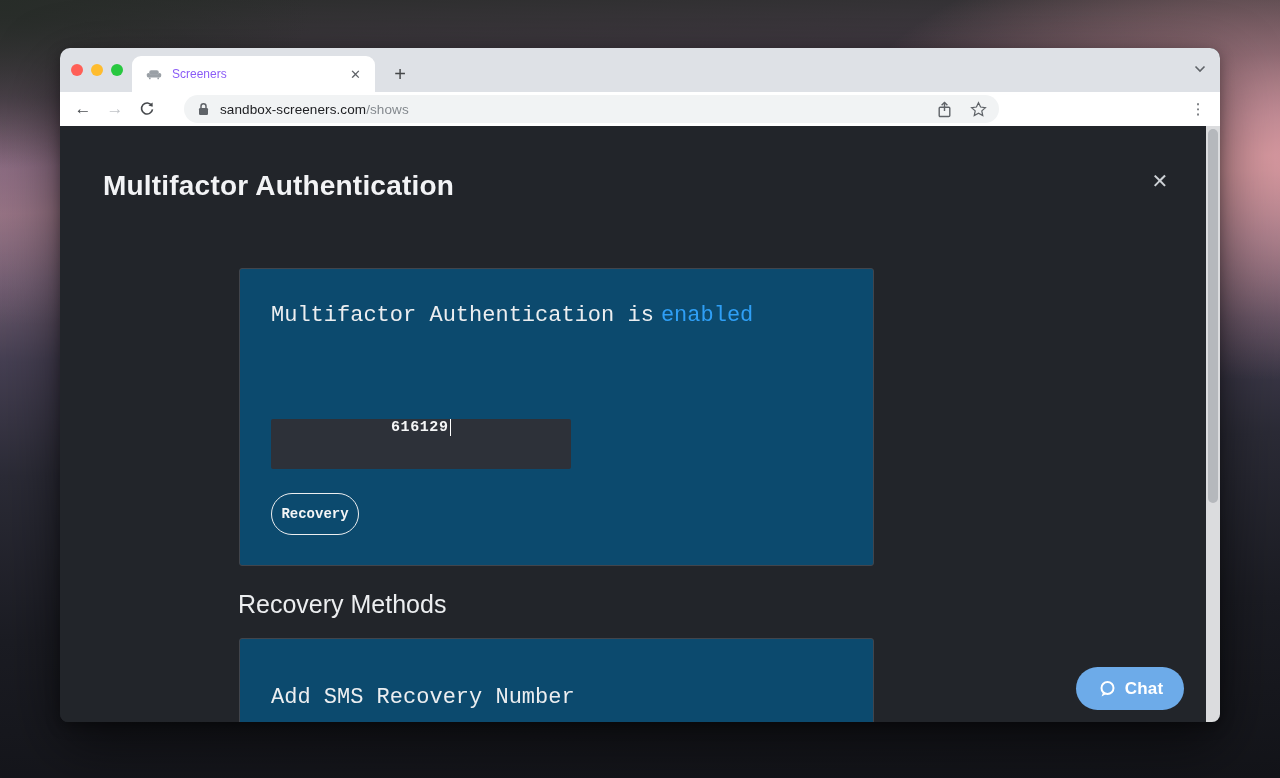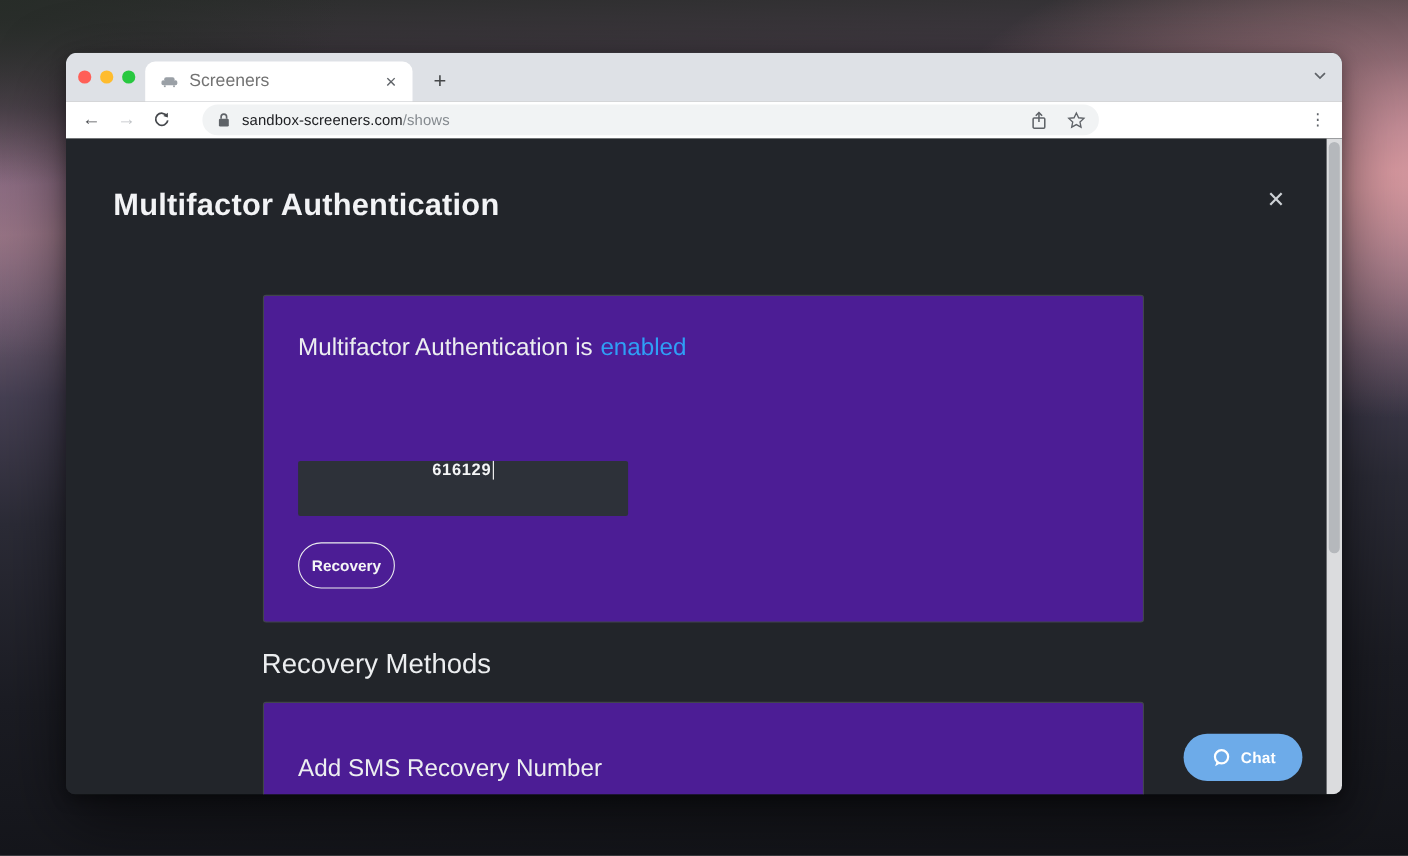--- a/index.html
+++ b/index.html
@@ -28,21 +28,21 @@
   .traffic span { width:12px; height:12px; border-radius:50%; display:block; }
   .tl-close { background:#ff5f57; }
   .tl-min   { background:#febc2e; }
   .tl-zoom  { background:#28c840; }
   .tab {
     position:absolute; left:72px; top:8px; width:243px; height:36px;
     background:#fff; border-radius:9px 9px 0 0;
     display:flex; align-items:center; padding:0 12px 0 14px;
   }
   .tab-fav { width:16px; height:16px; margin-right:10px; flex:0 0 auto; }
-  .tab-title { flex:1; font-size:16px; color:#737373; white-space:nowrap; overflow:hidden; }
+  .tab-title { flex:1; font-size:12px; color:#8b5cf6; white-space:nowrap; overflow:hidden; }
   .tab-close { font-size:13px; color:#5f6368; line-height:1; cursor:default; padding:2px; }
   .newtab {
     position:absolute; left:326px; top:12px; width:28px; height:28px;
     display:flex; align-items:center; justify-content:center;
     font-size:20px; font-weight:400; color:#454749;
   }
   .strip-chevron { position:absolute; right:14px; top:17px; }
 
   
   .toolbar {
@@ -68,22 +68,22 @@
     position:absolute; left:43px; top:44px;
     font-size:28px; font-weight:700; color:#f2f3f5; letter-spacing:.2px;
   }
   .page-close {
     position:absolute; left:1087px; top:42px; width:26px; height:26px;
     display:flex; align-items:center; justify-content:center;
     font-size:20px; color:#ced2d6;
   }
 
   .card {
-    position:absolute; left:179px; width:801px;
-    border:1px solid #41454c; border-radius:3px; background:#4c1d95;
+    position:absolute; left:179px; width:635px;
+    border:1px solid #41454c; border-radius:3px; background:#0c4a6e;font-family:Liberation Mono, monospace;
   }
   .card-mfa { top:142px; height:298px; }
   .card-sms { top:512px; height:160px; }
 
   .card-title { position:absolute; left:31px; font-size:22px; font-weight:400; color:#eceef0; }
   .card-mfa .card-title { top:34px; }
   .card-sms .card-title { top:46px; }
   .status-enabled { color:#2f9ff6; margin-left:7px; }
 
   .card-desc {
@@ -111,21 +111,21 @@
   .section-heading {
     position:absolute; left:178px; top:464px;
     font-size:25px; font-weight:400; color:#eceef0;
   }
 
   .chat-btn {
     position:absolute; left:1016px; top:541px; width:108px; height:43px;
     background:#6dabe9; border-radius:22px;
     display:flex; align-items:center; justify-content:center; gap:8px;
   }
-  .chat-label { font-size:14px; font-weight:700; color:#fff; letter-spacing:.2px; }
+  .chat-label { font-size:17px; font-weight:700; color:#fff; letter-spacing:.2px; }
 
   
   .scrollbar { position:absolute; top:0; right:0; bottom:0; width:14px; background:#dbdcde; }
   .scroll-thumb { position:absolute; top:3px; left:2px; width:10px; height:374px;
                   background:#b5b8bc; border-radius:5px; }
 </style>
 </head>
 <body>
 
 <div class="window">

